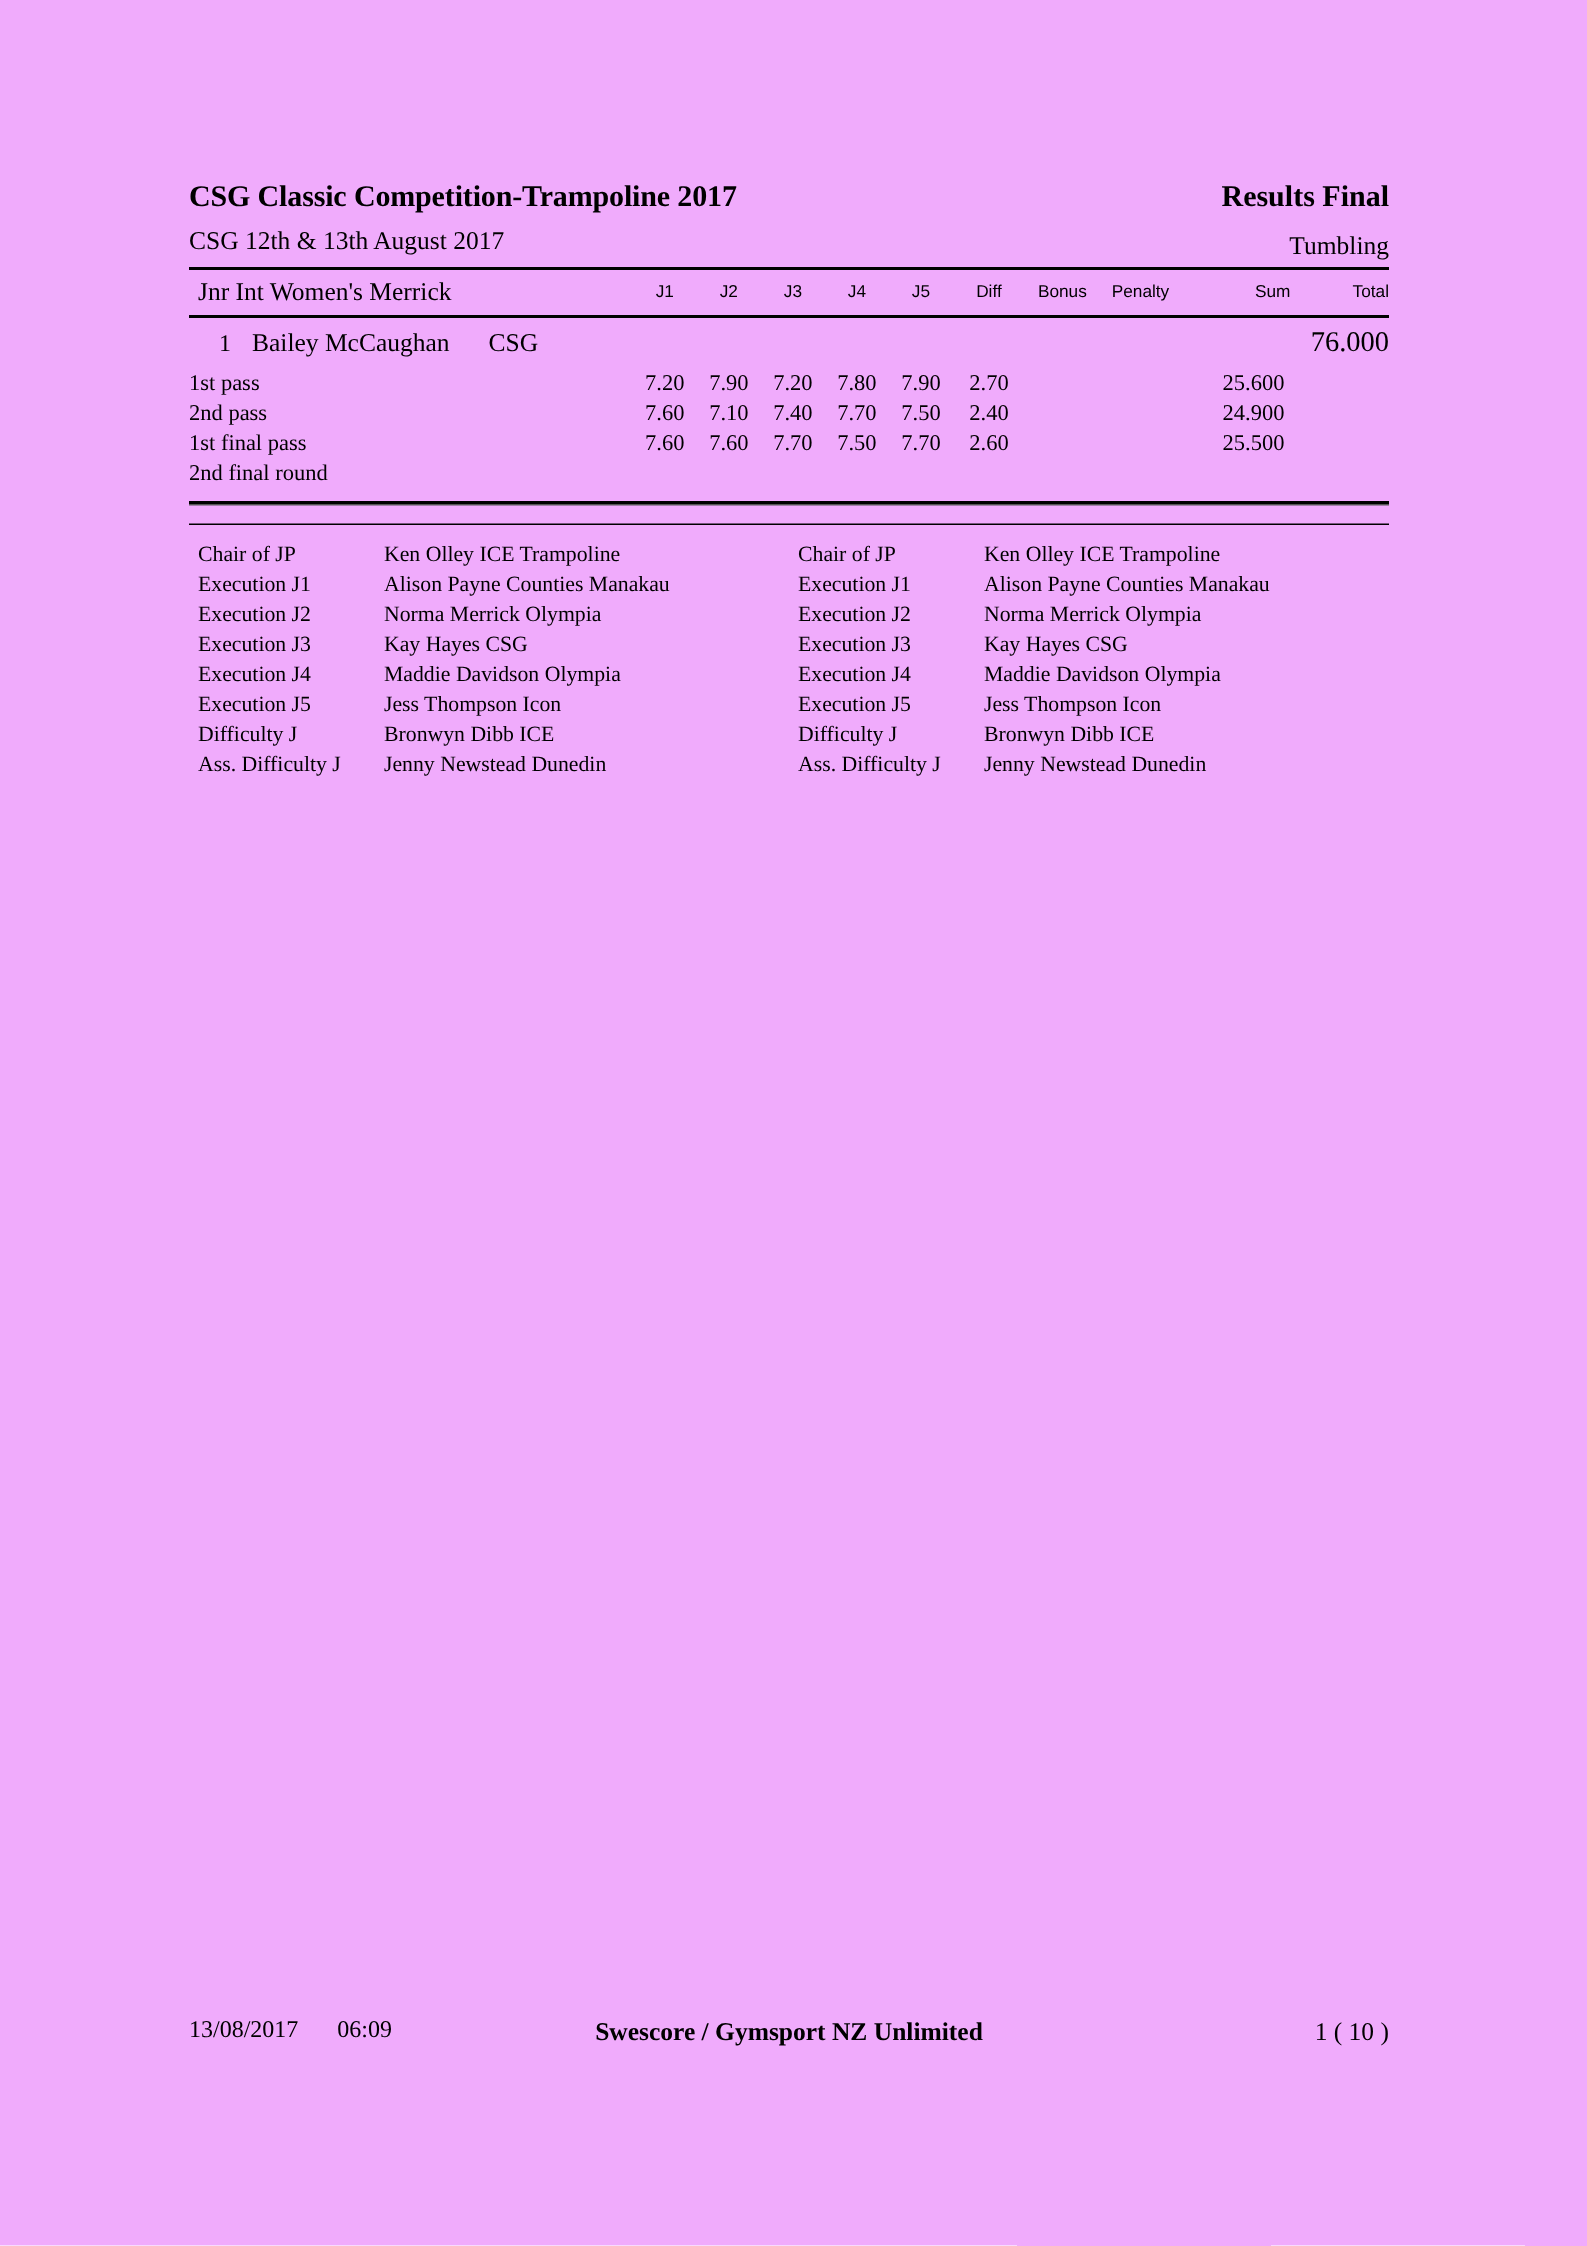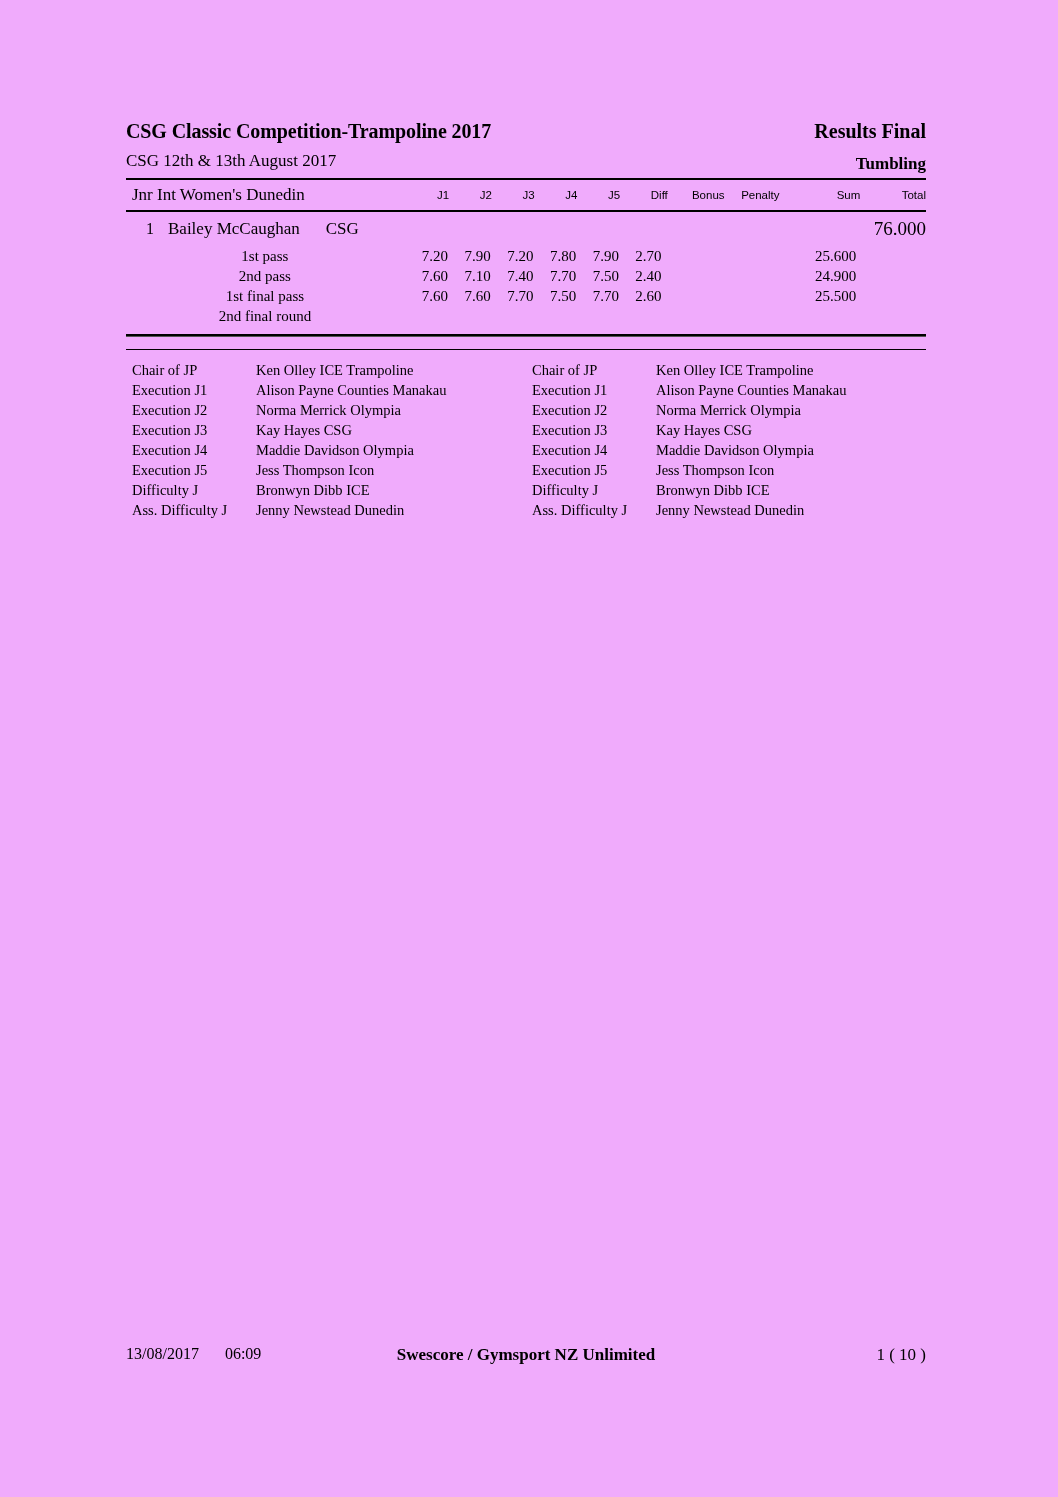--- a/index.html
+++ b/index.html
@@ -53,21 +53,21 @@
     font-size: 20px;
     font-weight: bold;
     white-space: nowrap;
     margin-left: 46px;
   }
   .doc-discipline {
     position: absolute;
     right: 0;
     top: 34px;
     font-size: 17px;
-    font-weight: bold;
+    font-weight: normal;
     white-space: nowrap;
   }
 
   .rule-thick {
     border-top: 2.5px solid #000;
     width: 100%;
   }
   .rule-thin {
     border-top: 1px solid #000;
     width: 100%;
@@ -139,26 +139,26 @@
     font-size: 19px;
     text-align: right;
     white-space: nowrap;
   }
 
   .pass-row td {
     height: 20px;
     font-size: 15px;
   }
   .pass-label {
+    text-align: left;
+    padding-right: 18px !important;
+    white-space: nowrap;
+  }
+  .score {
     text-align: center;
-    padding-right: 18px !important;
-    white-space: nowrap;
-  }
-  .score {
-    text-align: left;
     white-space: nowrap;
   }
   .sum-val {
     text-align: right;
     padding-right: 4px !important;
     white-space: nowrap;
   }
 
   .spacer-row td { height: 9px; }
 
@@ -259,21 +259,21 @@
           <col class="col-j">
           <col class="col-j">
         <col class="col-diff">
           <col class="col-bonus">
           <col class="col-pen">
         <col class="col-sum">
           <col class="col-total">
       </colgroup>
       <tbody id="results-body">
           <tr class="cat-row">
-            <td class="cat-title">Jnr Int Women's Dunedin</td>
+            <td class="cat-title">Jnr Int Women's Merrick</td>
             <td class="colhead">J1</td>
             <td class="colhead">J2</td>
             <td class="colhead">J3</td>
             <td class="colhead">J4</td>
             <td class="colhead">J5</td>
             <td class="colhead">Diff</td>
             <td class="colhead">Bonus</td>
             <td class="colhead">Penalty</td>
             <td class="colhead right">Sum</td>
             <td class="colhead right">Total</td>

